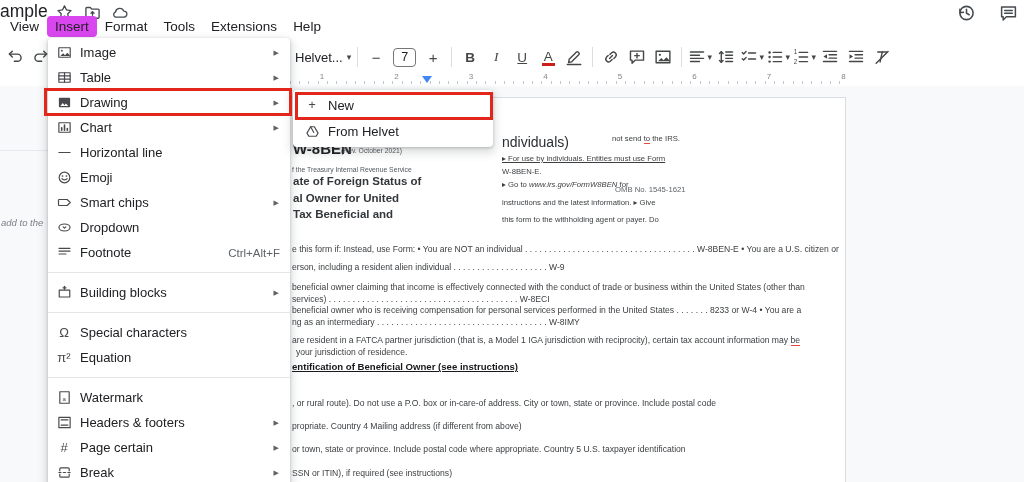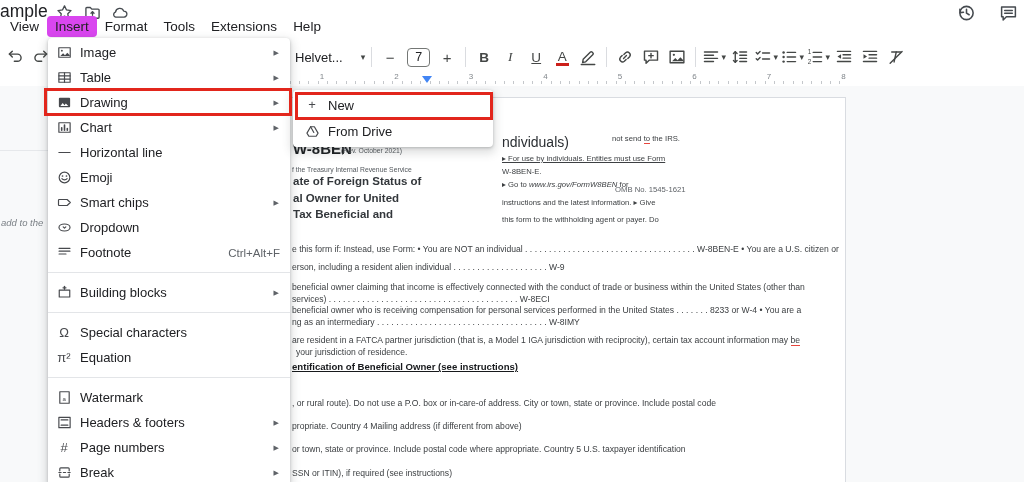--- a/index.html
+++ b/index.html
@@ -19,21 +19,21 @@
 
   
   #toolbar-left{left:2px;top:44px;display:flex;z-index:1}
   #toolbar-main{left:294px;top:43px;display:flex;align-items:center;height:28px;z-index:1}
   .tb-btn{min-width:24px;height:24px;display:flex;align-items:center;justify-content:center;
     color:#444746;border-radius:4px;margin:0 1px;flex:none}
   .tb-btn svg{width:18px;height:18px}
   .tb-txt{font-size:15px;color:#444746}
   .tb-div{width:1px;height:20px;background:#dadce0;margin:0 5px;flex:none}
   .tb-caret{font-size:9px;color:#444746;margin-left:1px}
-  #font-name{font-size:13px;color:#202124;margin-right:17px;white-space:nowrap}
+  #font-name{font-size:13px;color:#202124;margin-right:3px;white-space:nowrap}
   #size-box{width:23px;height:19px;border:1px solid #747775;border-radius:4px;font-size:12.5px;
     display:flex;align-items:center;justify-content:center;color:#202124;margin:0 3px}
   .ltr{font-size:13.5px;color:#444746}
   .ltr.b{font-weight:bold}.ltr.i{font-style:italic;font-family:"Liberation Serif",serif}.ltr.u{text-decoration:underline}
   #txtcolor{display:flex;flex-direction:column;align-items:center;line-height:11px;padding-top:3px}
   #txtcolor .bar{width:13px;height:3.5px;background:#cc1f1a;margin-top:1px}
 
   
   #ruler{left:0;top:70px;width:1024px;height:16px;background:#fff;z-index:2}
   .tick{position:absolute;bottom:2px;width:1px;height:3px;background:#c4c7cb}
@@ -512,21 +512,21 @@
             <path d="M4.4 10.8h7.2"></path>
           </svg>
         </span>
         <span class="menu-label">Headers &amp; footers</span>
         <span class="menu-arrow">▶</span>
       </div>
       <div class="menu-row">
         <span class="menu-ic">
           <span class="tg">#</span>
         </span>
-        <span class="menu-label">Page numbers</span>
+        <span class="menu-label">Page certain</span>
         <span class="menu-arrow">▶</span>
       </div>
       <div class="menu-row">
         <span class="menu-ic">
           <svg viewBox="0 0 16 16" fill="none" stroke="currentColor" stroke-width="1.25" stroke-linecap="round" stroke-linejoin="round">
             <path d="M3 6.2V4a1 1 0 011-1h8a1 1 0 011 1v2.2"></path>
             <path d="M3 9.8V12a1 1 0 001 1h8a1 1 0 001-1V9.8"></path>
             <path d="M2 8h2.4"></path>
             <path d="M6.8 8h2.4"></path>
             <path d="M11.6 8h2.4"></path>
@@ -543,19 +543,19 @@
         </span>
         <span class="menu-label">New</span>
       </div>
       <div class="sub-row">
         <span class="menu-ic">
           <svg viewBox="0 0 16 16" fill="none" stroke="currentColor" stroke-width="1.25" stroke-linecap="round" stroke-linejoin="round">
             <path d="M6 2.9h4l3.9 6.8-2 3.4H4.1l-2-3.4z"></path>
             <path d="M6 2.9L9.4 9"></path>
           </svg>
         </span>
-        <span class="menu-label">From Drive</span>
+        <span class="menu-label">From Helvet</span>
       </div>
     </div>
 
   <div id="drawing-red-box" class="red-box"></div>
   <div id="new-red-box" class="red-box"></div>
 </div>
 
 </body></html>

